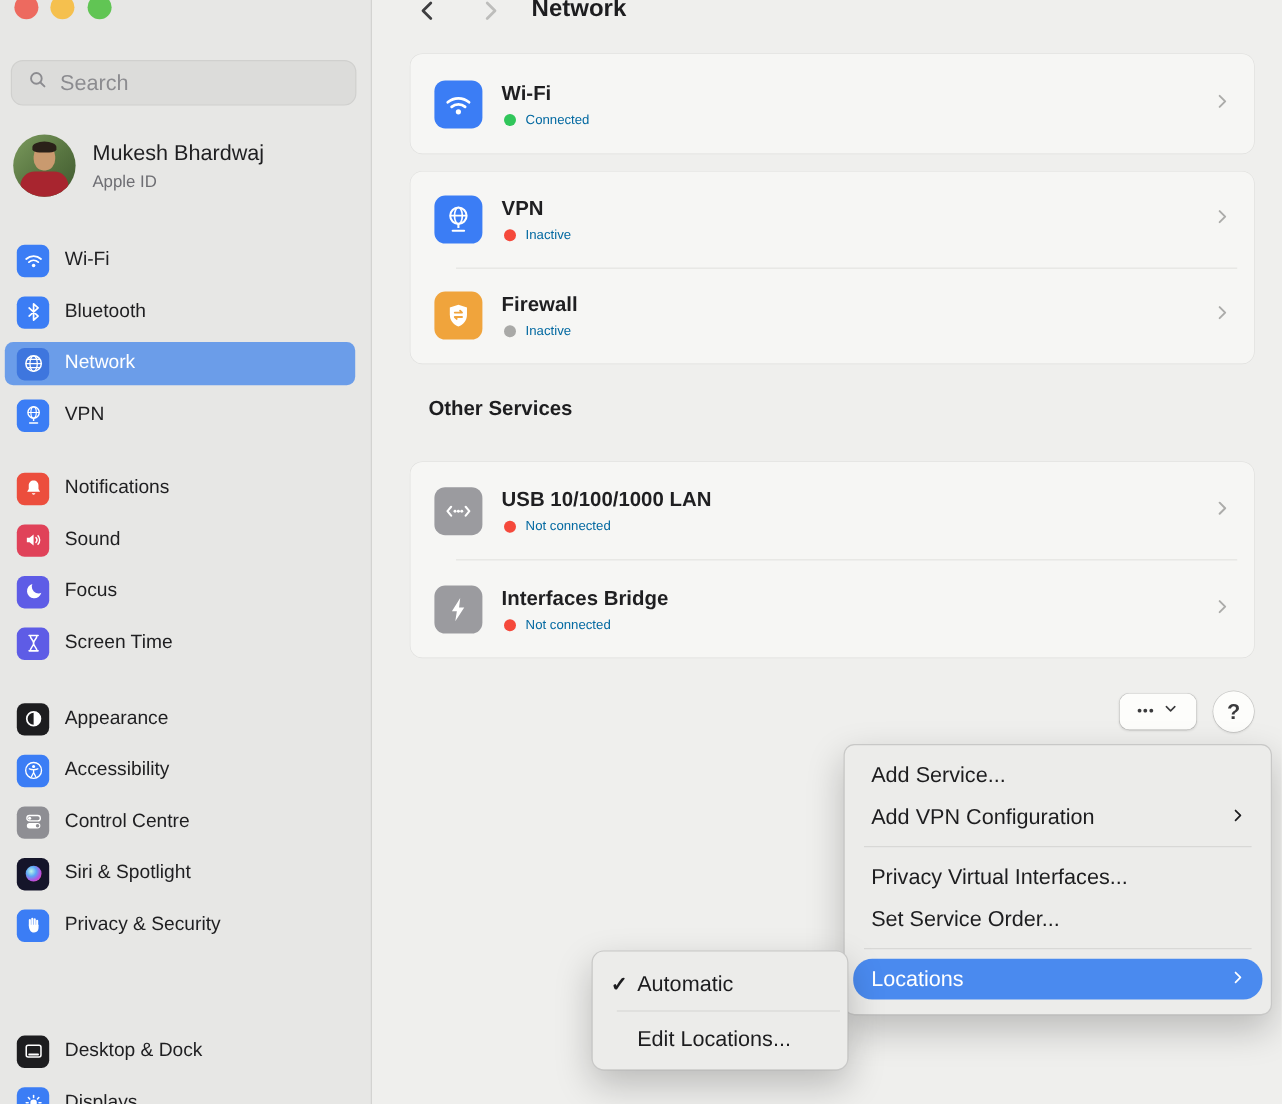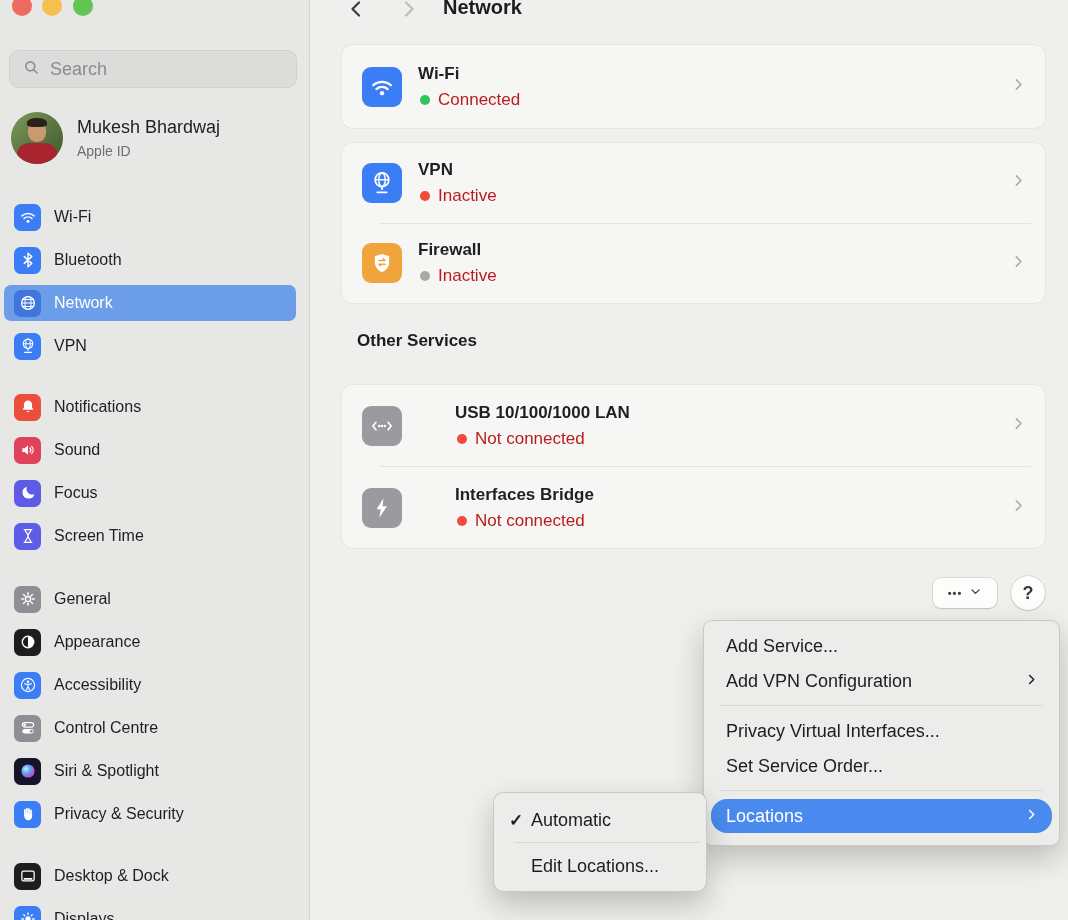--- a/index.html
+++ b/index.html
@@ -50,29 +50,29 @@
   .back { left:33px; color:#3E3E40; }
   .fwd { left:86px; color:#BDBDBB; }
   .ptitle { position:absolute; left:132px; top:-4px; font-size:20px; font-weight:bold; }
 
   .card { position:absolute; left:31px; width:703px; background:#F6F6F4;
           border-radius:10px; box-shadow:0 0 0 0.5px rgba(0,0,0,0.07); }
   .c1 { top:45px;  height:83px; }
   .c2 { top:143px; height:160px; }
   .c3 { top:385px; height:163px; }
   .crow { display:flex; align-items:center; padding:0 18px 0 20px; }
-  .c1 .crow { height:83px; } .c2 .crow { height:79.5px; } .c3 .crow { height:81px;gap:37px; }
+  .c1 .crow { height:83px; } .c2 .crow { height:79.5px; } .c3 .crow { height:81px; }
   .card-sep { height:1px; background:#E4E4E2; margin-left:38px; margin-right:14px; }
   .cicon { width:40px; height:40px; border-radius:9px; display:flex; align-items:center;
            justify-content:center; flex:0 0 auto; margin-right:16px; }
   .cicon svg { width:26px; height:26px; }
   .ctext .ctitle { font-size:17px; font-weight:600; color:#1F1F21; }
   .cstatus { display:flex; align-items:center; gap:8px; margin-top:6px; margin-left:2px; }
   .dot { width:10px; height:10px; border-radius:50%; }
-  .cstatus span { font-size:17px; color:#b91c1c; }
+  .cstatus span { font-size:11px; color:#0369a1; }
   .rowchev { margin-left:auto; color:#ACACAA; }
   .rowchev svg { width:17px; height:17px; }
 
   .heading { position:absolute; left:46px; top:331px; font-size:17px; font-weight:bold; }
 
   .morebtn { position:absolute; left:622px; top:578px; width:64px; height:30px;
              background:#FDFDFB; border-radius:8px;
              box-shadow:0 0 0 0.5px rgba(0,0,0,0.16), 0 1px 2px rgba(0,0,0,0.12);
              display:flex; align-items:center; justify-content:center; gap:7px; color:#3A3A3C; }
   .morebtn .dots { font-size:11px; letter-spacing:1px; font-weight:bold; }
@@ -210,38 +210,20 @@
             <path d="M7 3.5h10M7 20.5h10" stroke="#fff" stroke-width="1.8" stroke-linecap="round" fill="none"></path>
             <path d="M8.3 3.5c0 3.8 3.7 5 3.7 8.5s-3.7 4.7-3.7 8.5M15.7 3.5c0 3.8-3.7 5-3.7 8.5s3.7 4.7 3.7 8.5" fill="none" stroke="#fff" stroke-width="1.7"></path>
           </svg>
         </span>
       <span class="slabel">Screen Time</span>
     </div>
   </div>
 
   <div class="group g3">
     <div class="srow">
-      <span class="sicon" style="background: rgb(142, 142, 147);">
-          <svg viewBox="0 0 24 24">
-            <circle cx="12" cy="12" r="3.4" fill="none" stroke="#fff" stroke-width="1.8"></circle>
-            <g stroke="#fff" stroke-width="1.9" stroke-linecap="round">
-              <line x1="12" y1="3.6" x2="12" y2="6.3"></line>
-              <line x1="12" y1="17.7" x2="12" y2="20.4"></line>
-              <line x1="3.6" y1="12" x2="6.3" y2="12"></line>
-              <line x1="17.7" y1="12" x2="20.4" y2="12"></line>
-              <line x1="6.1" y1="6.1" x2="8" y2="8"></line>
-              <line x1="16" y1="16" x2="17.9" y2="17.9"></line>
-              <line x1="17.9" y1="6.1" x2="16" y2="8"></line>
-              <line x1="8" y1="16" x2="6.1" y2="17.9"></line>
-            </g>
-          </svg>
-        </span>
-      <span class="slabel">General</span>
-    </div>
-    <div class="srow">
       <span class="sicon" style="background: rgb(29, 29, 31);">
           <svg viewBox="0 0 24 24">
             <circle cx="12" cy="12" r="7.6" fill="none" stroke="#fff" stroke-width="1.9"></circle>
             <path d="M12 4.4a7.6 7.6 0 0 1 0 15.2z" fill="#fff"></path>
           </svg>
         </span>
       <span class="slabel">Appearance</span>
     </div>
     <div class="srow">
       <span class="sicon" style="background: rgb(59, 125, 245);">

